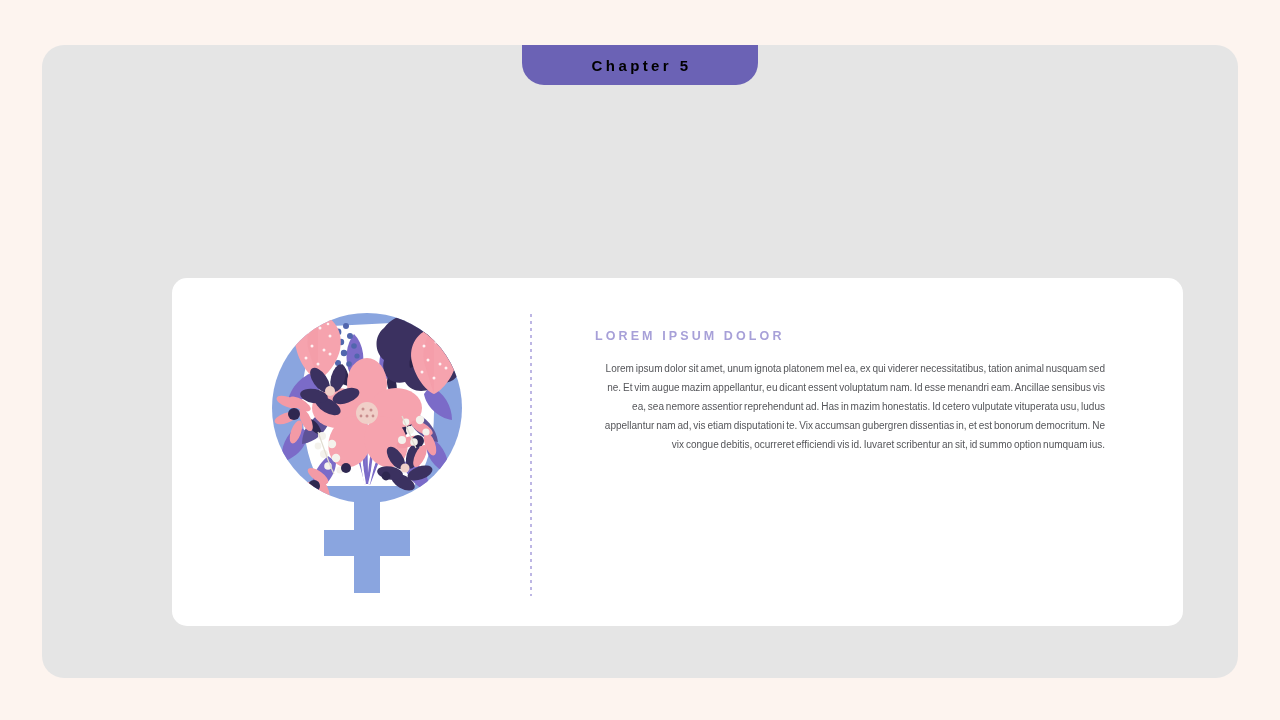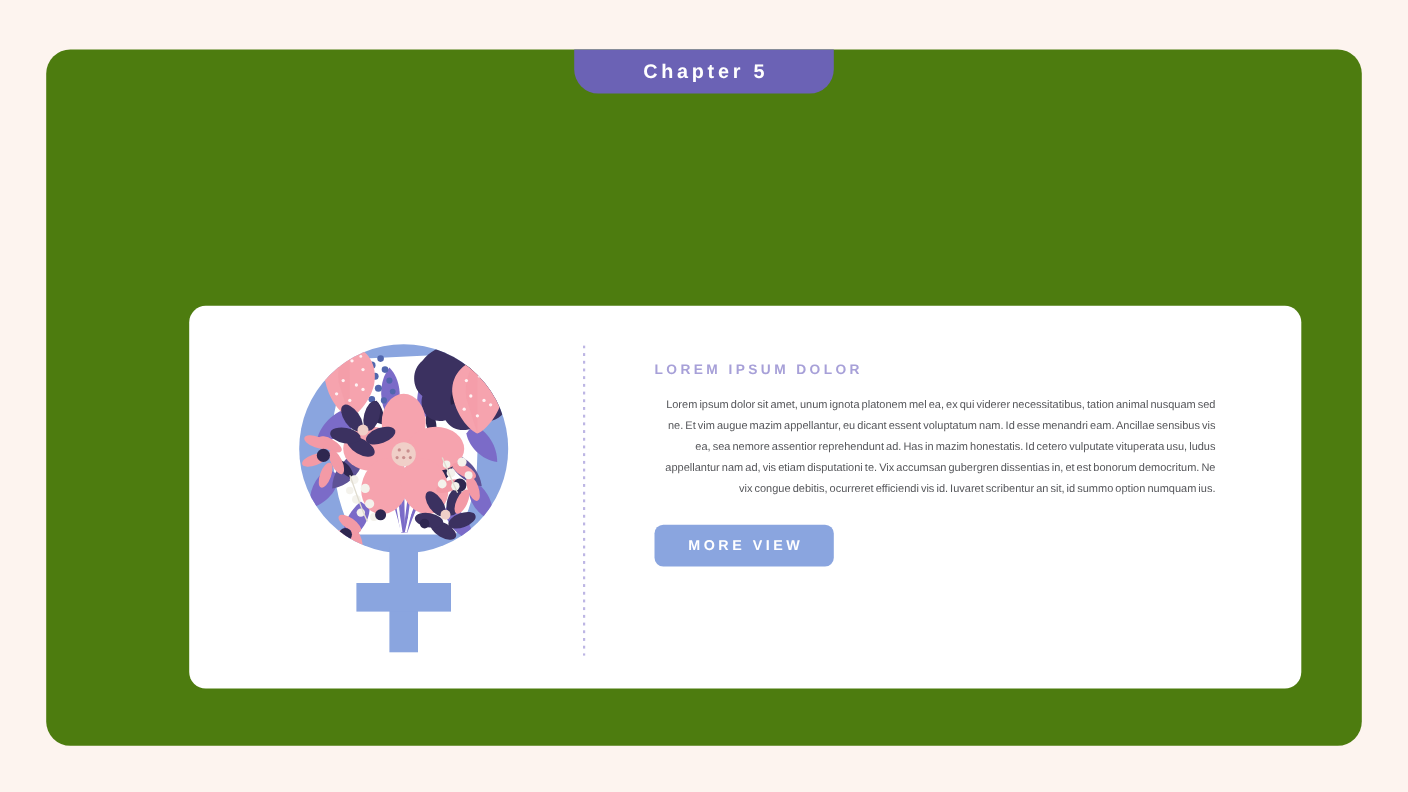--- a/index.html
+++ b/index.html
@@ -21,40 +21,40 @@
     background: #FDF4EF;
   }
 
   
   .peach-card {
     position: absolute;
     left: 42px;
     top: 45px;
     width: 1196px;
     height: 633px;
-    background: #4d7c0f;
+    background: #e5e5e5;
     border-radius: 22px;
   }
 
   
   .chapter-badge {
     position: absolute;
     left: 522px;
     top: 45px;
     width: 236px;
     height: 40px;
     background: #6B62B5;
     border-radius: 0 0 22px 22px;
     display: flex;
     align-items: center;
     justify-content: center;
   }
   .chapter-badge-label {
-    color: #ffffff;
-    font-size: 18px;
+    color: #000000;
+    font-size: 15px;
     font-weight: bold;
     letter-spacing: 3.4px;
     line-height: 1;
     padding-left: 3px;
   }
 
   
   .page-title {
     position: absolute;
     left: 0;
@@ -368,23 +368,20 @@
             </g>
           </g>
         </svg>
       </div>
 
       <div class="divider"></div>
 
       <div class="text-col">
         <div class="eyebrow">LOREM IPSUM DOLOR</div>
         <p class="body-copy">Lorem ipsum dolor sit amet, unum ignota platonem mel ea, ex qui viderer necessitatibus, tation animal nusquam sed ne. Et vim augue mazim appellantur, eu dicant essent voluptatum nam. Id esse menandri eam. Ancillae sensibus vis ea, sea nemore assentior reprehendunt ad. Has in mazim honestatis. Id cetero vulputate vituperata usu, ludus appellantur nam ad, vis etiam disputationi te. Vix accumsan gubergren dissentias in, et est bonorum democritum. Ne vix congue debitis, ocurreret efficiendi vis id. Iuvaret scribentur an sit, id summo option numquam ius.</p>
-        <button class="more-view-button">
-          <span class="more-view-label">MORE VIEW</span>
-        </button>
       </div>
 
     </div>
   </div>
 
   <div class="chapter-badge">
     <span class="chapter-badge-label">Chapter 5</span>
   </div>
 
 

